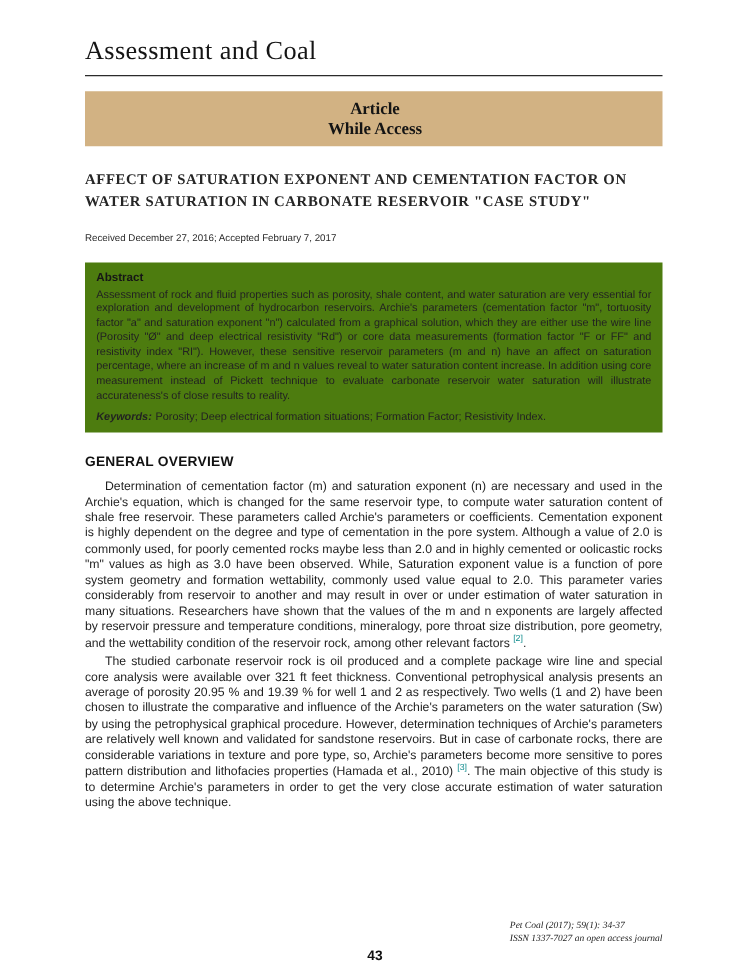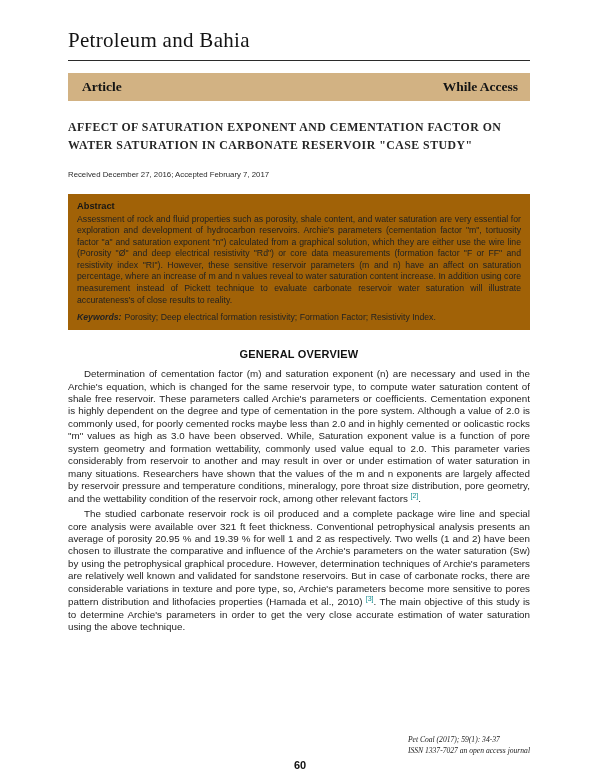--- a/index.html
+++ b/index.html
@@ -14,42 +14,43 @@
   .masthead {
     font-family:"Liberation Serif", serif; font-weight:400;
     font-size:21px; letter-spacing:0.3px; color:#141414;
     padding-bottom:7px; border-bottom:1.3px solid #2b2b2b;
   }
 
   .banner {
     margin-top:12px; background:#d2b283;
     display:flex; justify-content:space-between; align-items:center;
     padding:6px 12px 6px 14px;
+    flex-direction:column;
   }
   .banner span {
     font-family:"Liberation Serif", serif; font-weight:700;
     font-size:13.5px; color:#141414;
   }
 
   .title {
     margin-top:17px; font-family:"Liberation Serif", serif; font-weight:700;
     font-size:11.8px; line-height:1.55; letter-spacing:0.5px; color:#262626;
   }
   .authors { margin-top:13px; font-family:"Liberation Serif", serif; font-size:11.5px; color:#1c1c1c; }
   .affiliation { margin-top:12px; font-family:"Liberation Serif", serif; font-style:italic; font-size:10px; color:#222; }
   .dates { margin-top:15px; font-size:7.8px; color:#2a2a2a; }
 
-  .abstract-box { margin-top:15px; background:#a16207; padding:7px 9px 8px 9px; }
+  .abstract-box { margin-top:15px; background:#4d7c0f; padding:7px 9px 8px 9px; }
   .abstract-heading { font-weight:700; font-size:9.3px; color:#161616; margin-bottom:3px; }
   .abstract-text { font-size:8.7px; line-height:1.33; text-align:justify; color:#222222; }
   .keywords-line { margin-top:6px; font-size:8.7px; color:#222222; }
   .kw-label { font-weight:700; font-style:italic; }
   .kw-text { margin-left:3px; }
 
-  .section-heading { margin:18px 0 8px 0; font-size:11px; font-weight:700; letter-spacing:0.2px; color:#111111;text-align:center; }
+  .section-heading { margin:18px 0 8px 0; font-size:11px; font-weight:700; letter-spacing:0.2px; color:#111111; }
   .body-par {
     font-size:9.8px; line-height:1.27; text-align:justify;
     text-indent:16px; color:#1e1e1e; margin-bottom:2px;
   }
   .ref { color:#0f8b8d; font-size:7px; cursor:pointer; }
 
   .footer-cite {
     position:absolute; right:70px; bottom:20px; text-align:left;
     font-family:"Liberation Serif", serif; font-style:italic;
     font-size:7.6px; line-height:1.45; color:#222222;
@@ -58,48 +59,48 @@
     position:absolute; bottom:5px; left:0; width:100%;
     text-align:center; font-weight:700; font-size:11px; color:#111111;
   }
 </style>
 </head>
 <body>
 
 <div class="page">
   <div class="content">
 
-    <h1 class="masthead">Petroleum and Bahia</h1>
+    <h1 class="masthead">Assessment and Coal</h1>
 
     <div class="banner">
       <span>Article</span>
       <span>While Access</span>
     </div>
 
     <h2 class="title">AFFECT OF SATURATION EXPONENT AND CEMENTATION FACTOR ON WATER SATURATION IN CARBONATE RESERVOIR "CASE STUDY"</h2>
 
 
 
     <div class="dates">Received December 27, 2016; Accepted February 7, 2017</div>
 
     <div class="abstract-box">
       <div class="abstract-heading">Abstract</div>
       <p class="abstract-text">Assessment of rock and fluid properties such as porosity, shale content, and water saturation are very essential for exploration and development of hydrocarbon reservoirs. Archie's parameters (cementation factor "m", tortuosity factor "a" and saturation exponent "n") calculated from a graphical solution, which they are either use the wire line (Porosity "Ø" and deep electrical resistivity "Rd") or core data measurements (formation factor "F or FF" and resistivity index "RI"). However, these sensitive reservoir parameters (m and n) have an affect on saturation percentage, where an increase of m and n values reveal to water saturation content increase. In addition using core measurement instead of Pickett technique to evaluate carbonate reservoir water saturation will illustrate accurateness's of close results to reality.</p>
       <p class="keywords-line">
-        <span class="kw-label">Keywords:</span><span class="kw-text">Porosity; Deep electrical formation resistivity; Formation Factor; Resistivity Index.</span>
+        <span class="kw-label">Keywords:</span><span class="kw-text">Porosity; Deep electrical formation situations; Formation Factor; Resistivity Index.</span>
       </p>
     </div>
 
     <h3 class="section-heading">GENERAL OVERVIEW</h3>
 
     <p class="body-par"><span>Determination of cementation factor (m) and saturation exponent (n) are necessary and used in the Archie's equation, which is changed for the same reservoir type, to compute water saturation content of shale free reservoir. These parameters called Archie's parameters or coefficients. Cementation exponent is highly dependent on the degree and type of cementation in the pore system. Although a value of 2.0 is commonly used, for poorly cemented rocks maybe less than 2.0 and in highly cemented or oolicastic rocks "m" values as high as 3.0 have been observed. While, Saturation exponent value is a function of pore system geometry and formation wettability, commonly used value equal to 2.0. This parameter varies considerably from reservoir to another and may result in over or under estimation of water saturation in many situations. Researchers have shown that the values of the m and n exponents are largely affected by reservoir pressure and temperature conditions, mineralogy, pore throat size distribution, pore geometry, and the wettability condition of the reservoir rock, among other relevant factors </span><sup class="ref">[2]</sup><span>.</span></p>
 
     <p class="body-par"><span>The studied carbonate reservoir rock is oil produced and a complete package wire line and special core analysis were available over 321 ft feet thickness. Conventional petrophysical analysis presents an average of porosity 20.95 % and 19.39 % for well 1 and 2 as respectively. Two wells (1 and 2) have been chosen to illustrate the comparative and influence of the Archie's parameters on the water saturation (Sw) by using the petrophysical graphical procedure. However, determination techniques of Archie's parameters are relatively well known and validated for sandstone reservoirs. But in case of carbonate rocks, there are considerable variations in texture and pore type, so, Archie's parameters become more sensitive to pores pattern distribution and lithofacies properties (Hamada et al., 2010) </span><sup class="ref">[3]</sup><span>. The main objective of this study is to determine Archie's parameters in order to get the very close accurate estimation of water saturation using the above technique.</span></p>
 
   </div>
 
   <div class="footer-cite">
     <div>Pet Coal (2017); 59(1): 34-37</div>
     <div>ISSN 1337-7027 an open access journal</div>
   </div>
 
-  <div class="page-number">60</div>
+  <div class="page-number">43</div>
 </div>
 
 </body></html>

